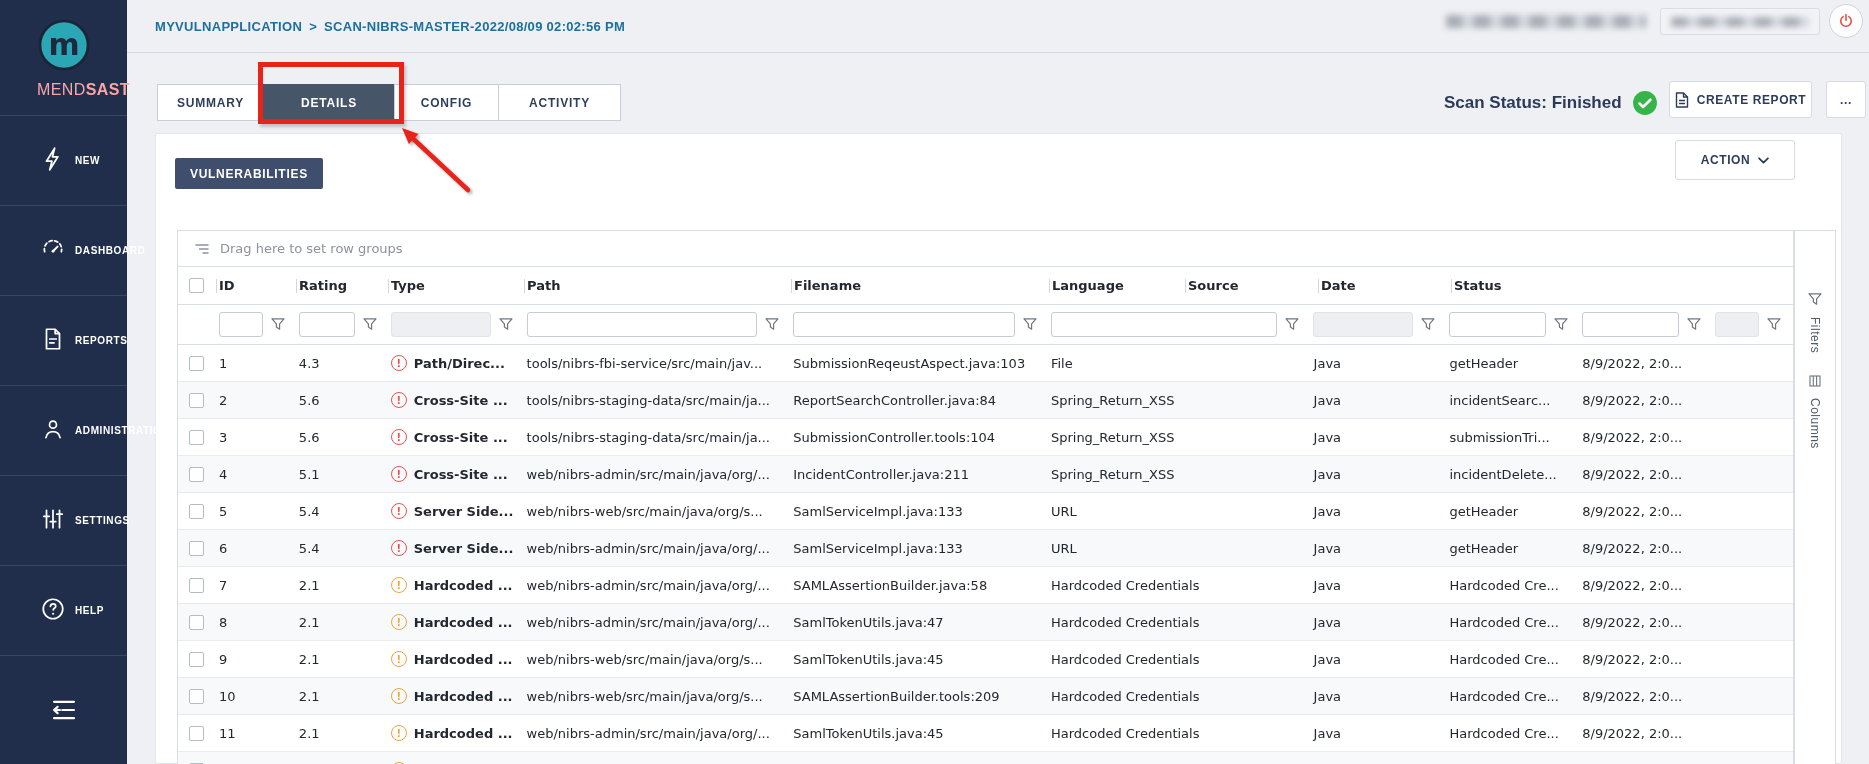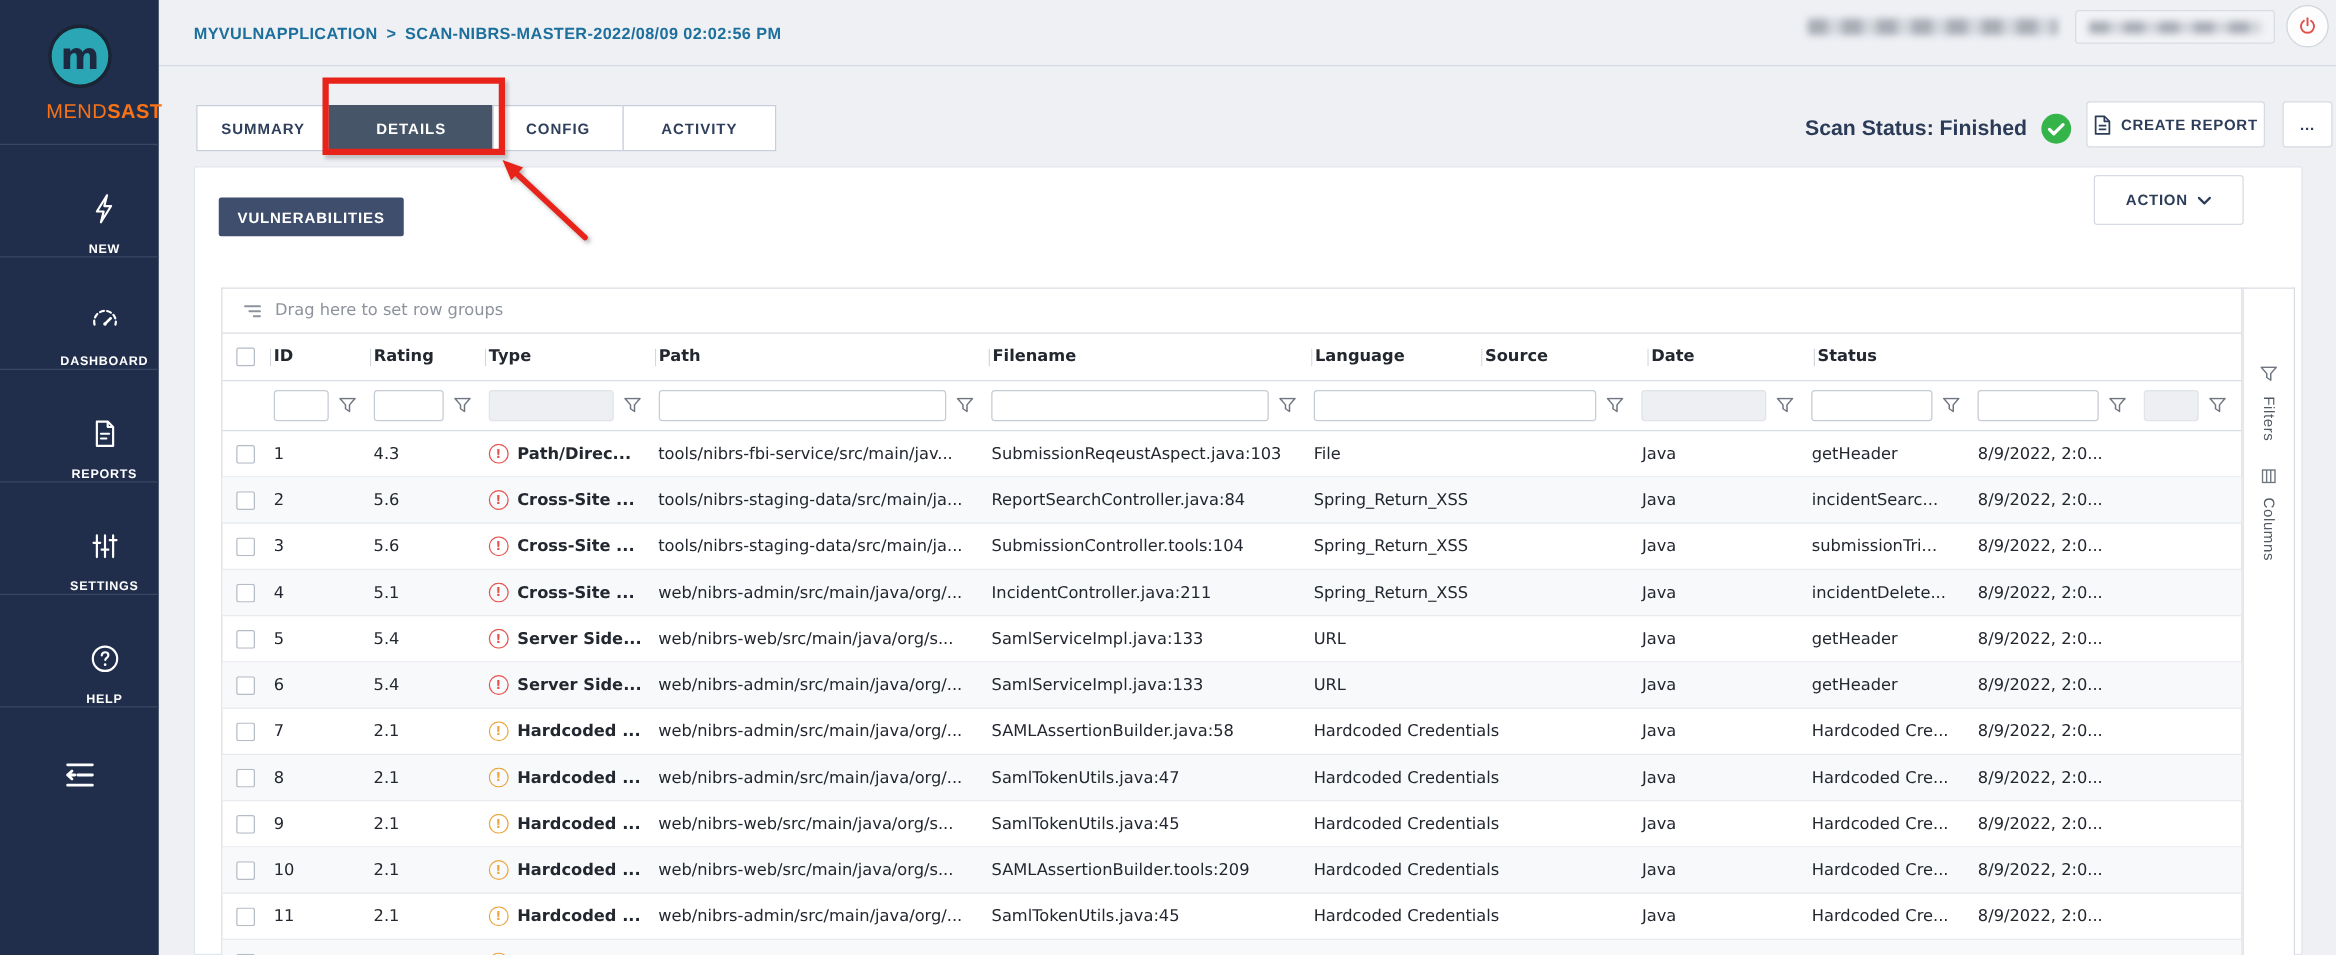--- a/index.html
+++ b/index.html
@@ -4,23 +4,23 @@
 <style>
   * { margin:0; padding:0; box-sizing:border-box; }
   html,body { width:1869px; height:764px; }
   .screen { position:relative; width:1869px; height:764px; background:#eef0f4;
             font-family:"Liberation Sans",sans-serif; overflow:hidden; }
 
   
   .sidebar { position:absolute; left:0; top:0; width:127px; height:764px; background:#212e4b; z-index:3; }
   .logo-block { height:116px; border-bottom:1px solid #3a4663; display:flex; flex-direction:column; align-items:center; justify-content:center; gap:7px; cursor:pointer; }
   .logo-block svg { width:58px; height:58px; }
-  .logo-text { color:#f97316; font-size:16px; letter-spacing:.4px;margin-left:40px; }
+  .logo-text { color:#fca5a5; font-size:16px; letter-spacing:.4px;margin-left:40px; }
   .logo-text b { font-weight:800; }
-  .nav-item { height:90px; border-bottom:1px solid #3a4663; display:flex; flex-direction:column; align-items:center; justify-content:flex-end; gap:9px; color:#fff; cursor:pointer;padding-left:40px; }
+  .nav-item { height:90px; border-bottom:1px solid #3a4663; display:flex; flex-direction:row; align-items:center; justify-content:flex-start; gap:9px; color:#fff; cursor:pointer;padding-left:40px; }
   .nav-item svg { width:26px; height:26px; }
   .nav-label { font-size:10px; font-weight:700; letter-spacing:.6px; }
   .collapse-item { height:107px; display:flex; align-items:center; justify-content:center; color:#fff; cursor:pointer; }
   .collapse-item svg { width:28px; height:28px; }
 
   
   .topbar { position:absolute; left:127px; top:0; width:1742px; height:53px; border-bottom:1px solid #d4d9e2; }
   .breadcrumb { position:absolute; left:28px; top:0; height:53px; display:flex; align-items:center; gap:7px;
                 color:#1d6f9c; font-weight:700; font-size:13px; letter-spacing:.3px; }
   .breadcrumb span { cursor:pointer; }
@@ -124,20 +124,27 @@
         <div class="nav-item">
           <span><svg viewBox="0 0 24 24" fill="none" stroke="currentColor" stroke-width="1.6" stroke-linejoin="round">
               <path d="M6 3h8l4 4v14H6z"></path>
               <path d="M14 3v4h4"></path>
               <path d="M9 12h6M9 15.5h4" stroke-linecap="round"></path>
             </svg></span>
           <span class="nav-label">REPORTS</span>
         </div>
         <div class="nav-item">
           <span><svg viewBox="0 0 24 24" fill="none" stroke="currentColor" stroke-width="1.6" stroke-linecap="round">
+              <circle cx="12" cy="8" r="3.2"></circle>
+              <path d="M5.5 20c.8-4 4-5.5 6.5-5.5s5.7 1.5 6.5 5.5"></path>
+            </svg></span>
+          <span class="nav-label">ADMINISTRATION</span>
+        </div>
+        <div class="nav-item">
+          <span><svg viewBox="0 0 24 24" fill="none" stroke="currentColor" stroke-width="1.6" stroke-linecap="round">
               <path d="M6 4v16M12 4v16M18 4v16"></path>
               <path d="M3.5 9.5h5M9.5 14.5h5M15.5 7.5h5"></path>
             </svg></span>
           <span class="nav-label">SETTINGS</span>
         </div>
         <div class="nav-item">
           <span><svg viewBox="0 0 24 24" fill="none" stroke="currentColor" stroke-width="1.6" stroke-linecap="round">
               <circle cx="12" cy="12" r="9"></circle>
               <path d="M9.6 9.5c.2-1.5 1.2-2.3 2.5-2.3 1.4 0 2.4.9 2.4 2.2 0 1.9-2.1 1.9-2.3 3.4"></path>
               <circle cx="12.1" cy="16.4" r="1" fill="currentColor" stroke="none"></circle>

